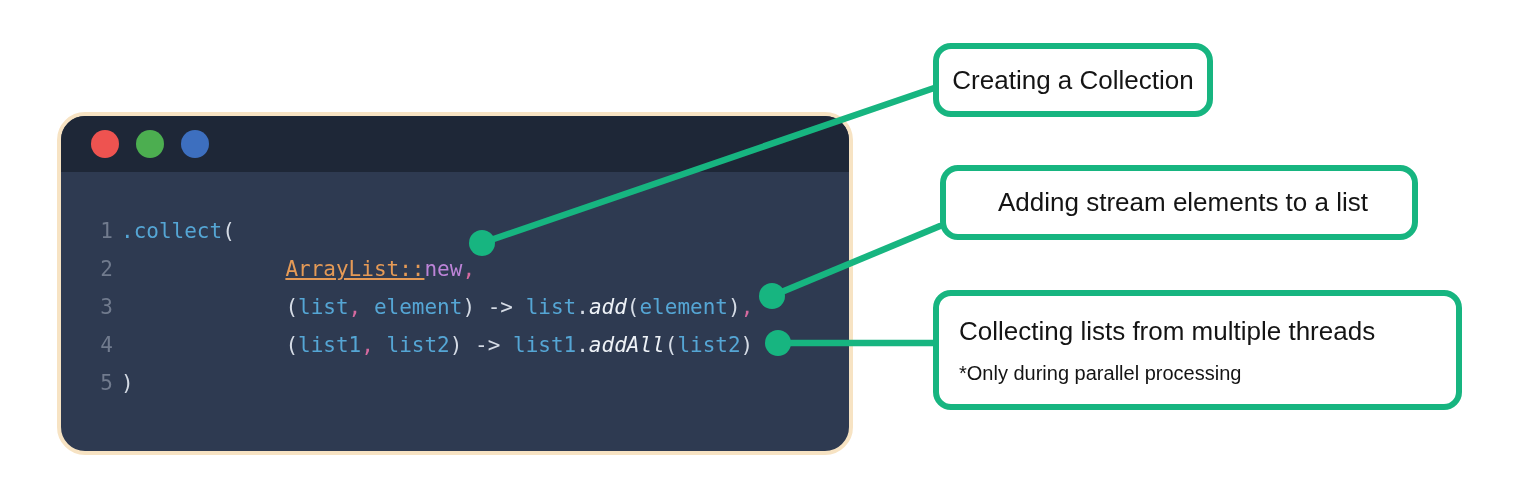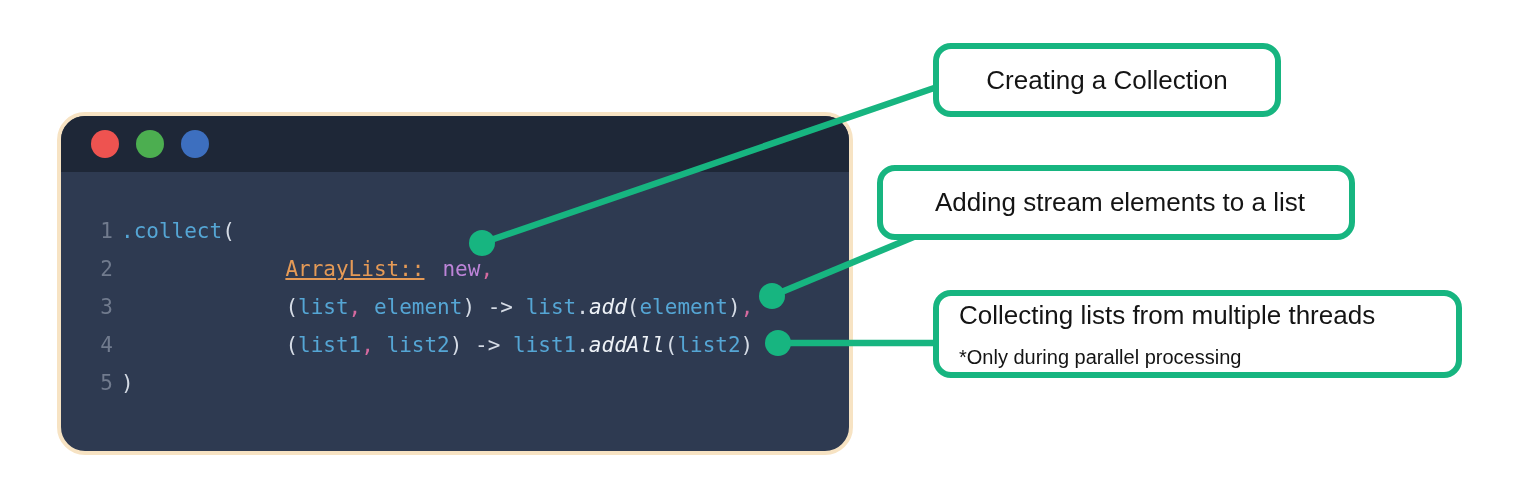--- a/index.html
+++ b/index.html
@@ -44,37 +44,37 @@
   .code-area{
     padding:40px 10px 10px 36px;
     font-family:"DejaVu Sans Mono",monospace;font-size:21px;line-height:38px;
   }
   .code-line{white-space:pre;}
   .ln{display:inline-block;width:16px;text-align:right;margin-right:8px;color:var(--line_number);}
   .lc{white-space:pre;}
   .tok-def{color:var(--code_def);}
   .tok-blue{color:var(--code_blue);}
   .tok-orange{color:var(--code_orange);text-decoration:underline;}
-  .tok-purple{color:var(--code_purple);margin-left:18px;}
+  .tok-purple{color:var(--code_purple);}
   .tok-pink{color:var(--code_pink);}
   .tok-method{color:var(--code_method);font-weight:normal;font-style:italic;}
   
   .connectors{position:absolute;left:0;top:0;width:1523px;height:495px;z-index:2;pointer-events:none;}
   .connectors line{stroke:var(--accent);stroke-width:6.5;stroke-linecap:round;}
   .connectors circle{fill:var(--accent);}
   
   .callout{
     position:absolute;z-index:3;background:var(--callout_bg);
     border:6px solid var(--accent);border-radius:18px;
     display:flex;flex-direction:column;justify-content:center;
     color:var(--callout_text);
   }
-  .callout-1{left:933px;top:43px;width:348px;height:74px;align-items:center;text-align:center;}
-  .callout-2{left:877px;top:165px;width:478px;height:75px;align-items:center;text-align:center;padding-left:8px;}
-  .callout-3{left:933px;top:290px;width:529px;height:88px;align-items:flex-start;padding-left:20px;padding-right:8px;}
+  .callout-1{left:933px;top:43px;width:280px;height:74px;align-items:center;text-align:center;}
+  .callout-2{left:940px;top:165px;width:478px;height:75px;align-items:center;text-align:center;padding-left:8px;}
+  .callout-3{left:933px;top:290px;width:529px;height:120px;align-items:flex-start;padding-left:20px;padding-right:8px;}
   .callout-title{font-size:26px;line-height:33px;}
   .callout-subtitle{font-size:20px;line-height:26px;margin-top:12px;}
 </style>
 </head>
 <body>
 
 <div class="canvas">
 
   <div class="code-window">
     <div class="titlebar">

